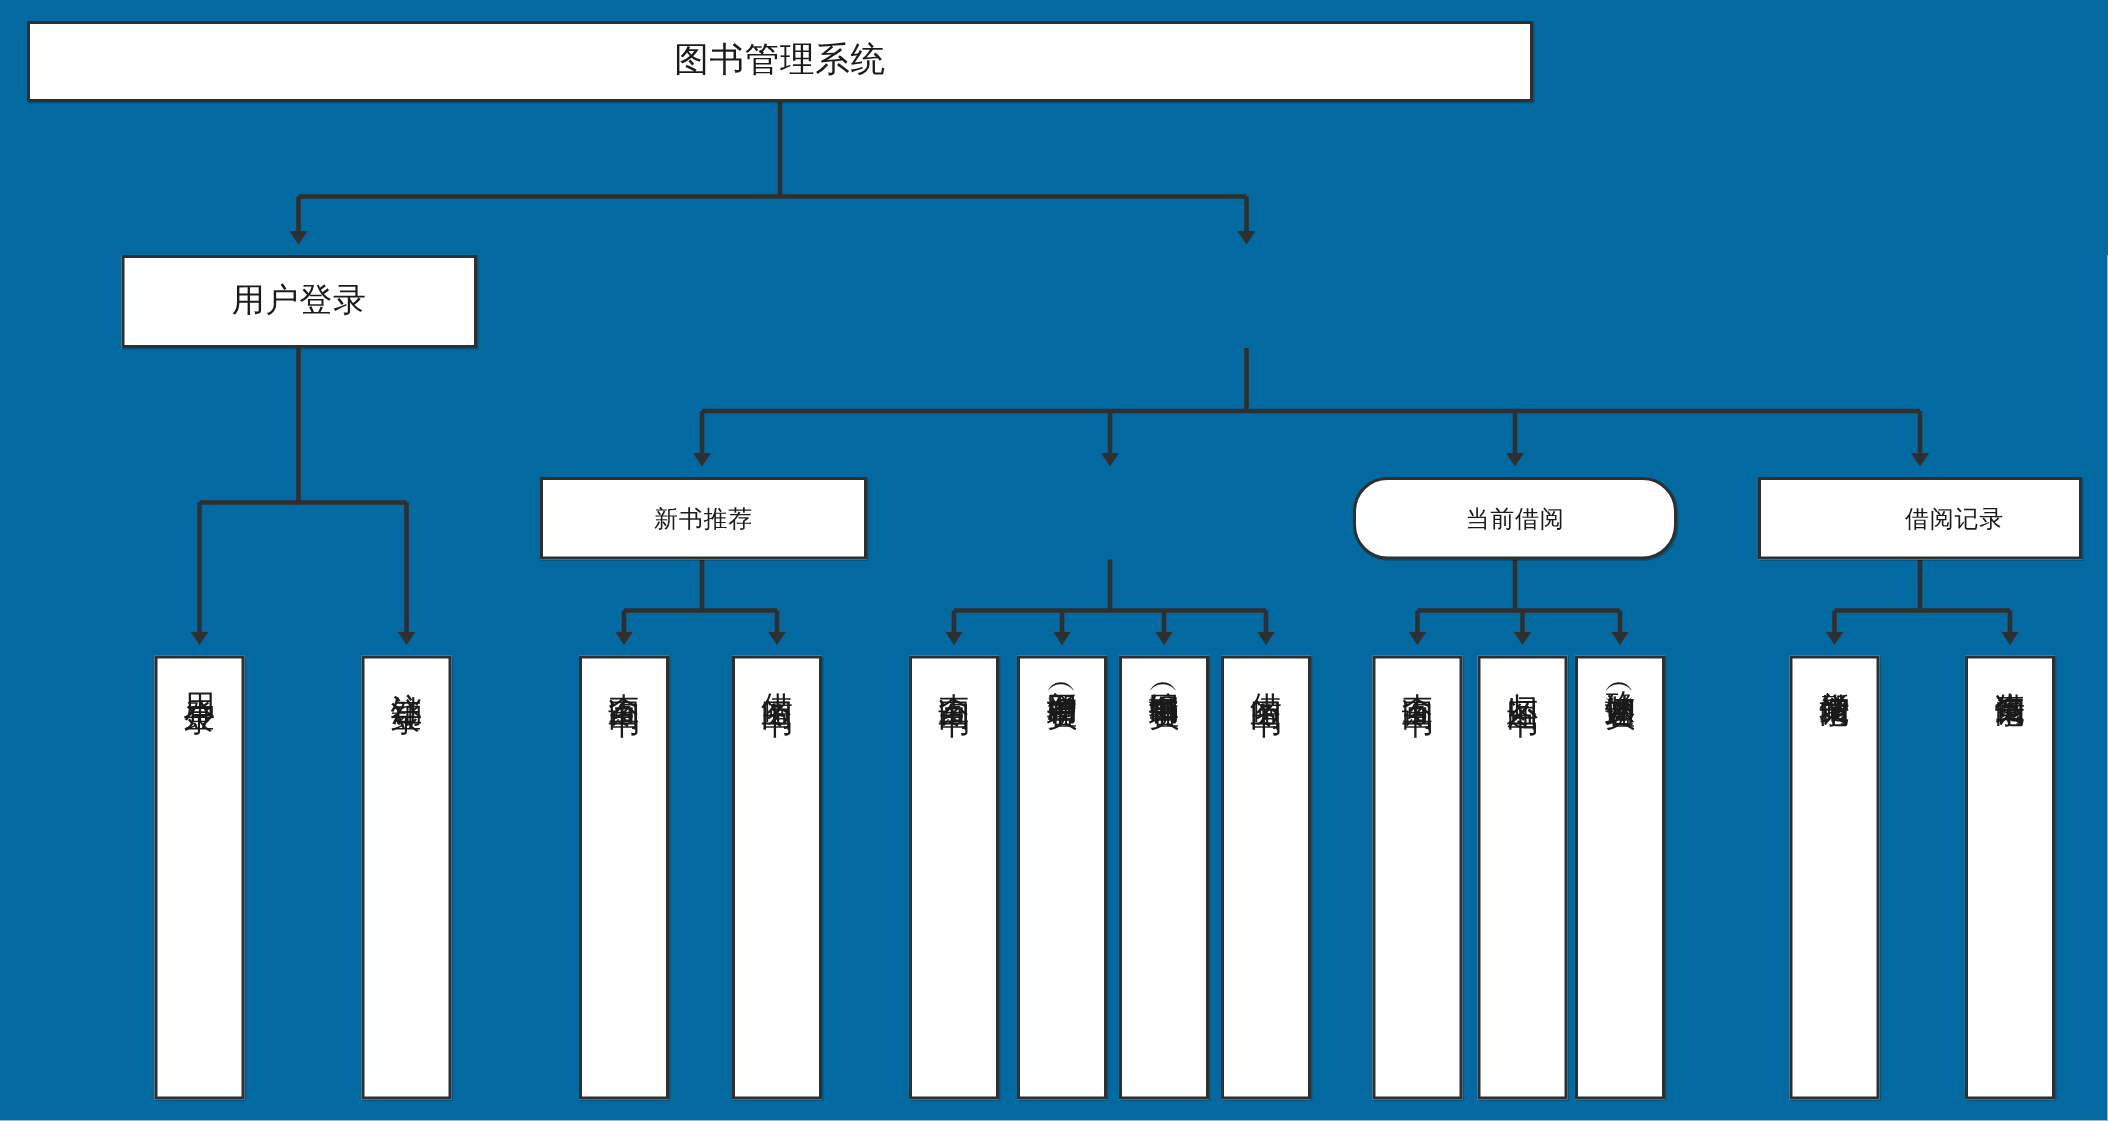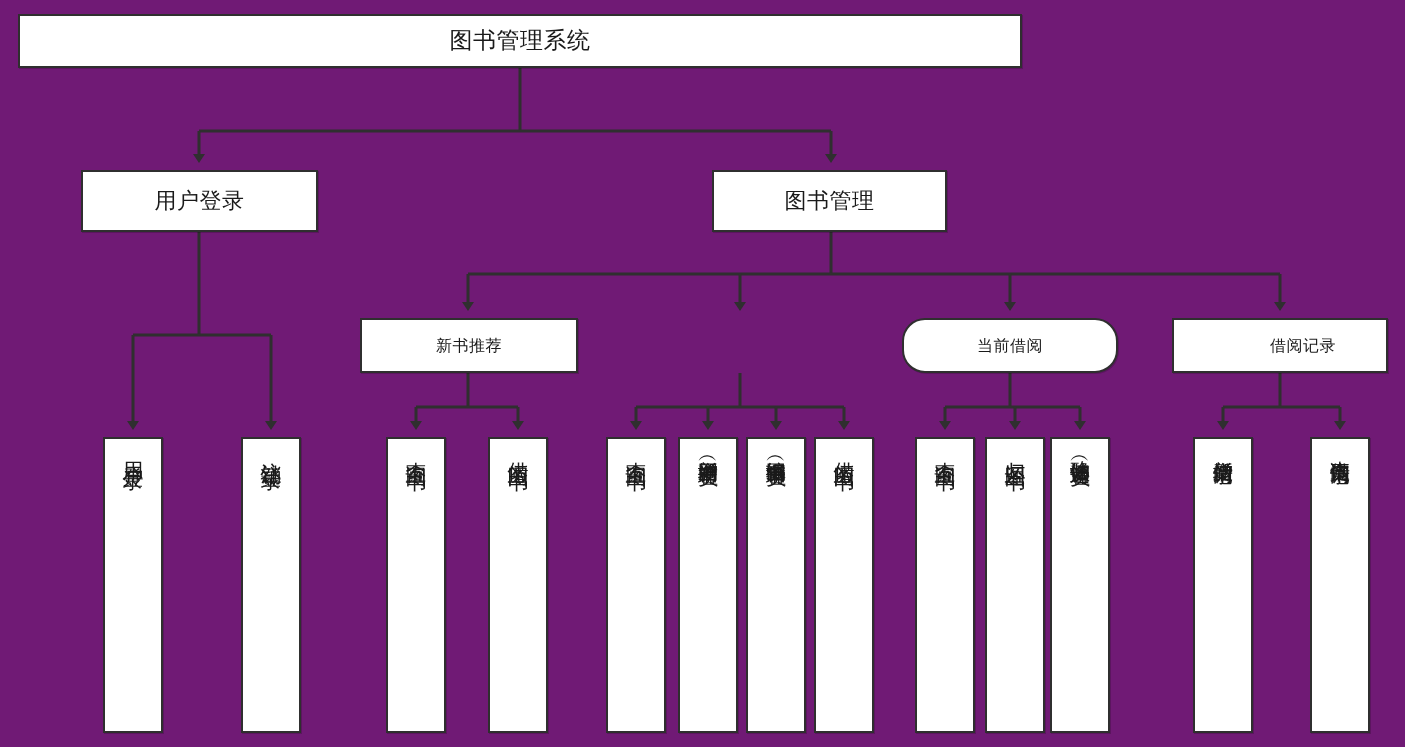--- a/index.html
+++ b/index.html
@@ -8,21 +8,21 @@
     padding: 0;
     background: #ffffff;
   }
   body {
     font-family: "DejaVu Sans", "Liberation Sans", sans-serif;
   }
   #diagram-canvas {
     position: relative;
     width: 1405px;
     height: 747px;
-    background: #701a75;
+    background: #0369a1;
     overflow: hidden;
   }
   #diagram-svg {
     position: absolute;
     left: 0;
     top: 0;
     width: 1405px;
     height: 747px;
   }
   .node {
@@ -127,23 +127,20 @@
   </svg>
 
   <div class="node level-root" style="left:18px; top:14px; width:1004px; height:54px;">
     <span class="node-label">图书管理系统</span>
   </div>
 
   <div class="node level-2" style="left:81px; top:170px; width:237px; height:62px;">
     <span class="node-label">用户登录</span>
   </div>
 
-  <div class="node level-2" style="left:712px; top:170px; width:235px; height:62px;">
-    <span class="node-label">图书管理</span>
-  </div>
 
   <div class="node level-3" style="left:360px; top:318px; width:218px; height:55px;">
     <span class="node-label">新书推荐</span>
   </div>
 
 
   <div class="node level-3" style="left:902px; top:318px; width:216px; height:55px;border-radius:23px;">
     <span class="node-label">当前借阅</span>
   </div>
 

